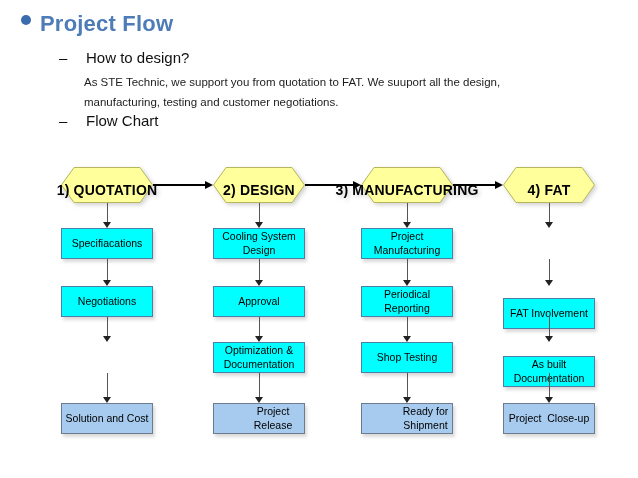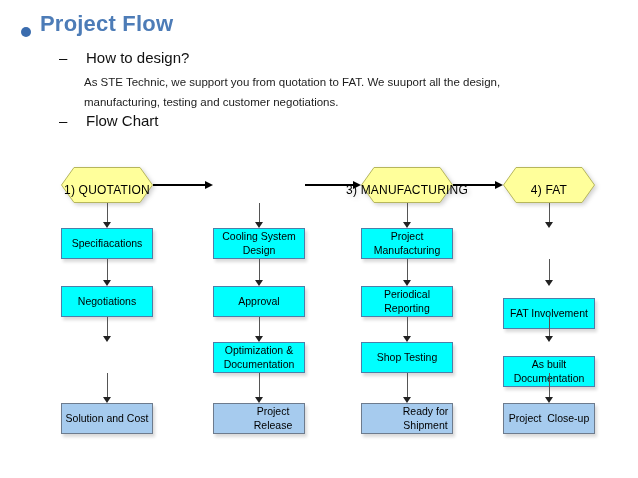--- a/index.html
+++ b/index.html
@@ -2,42 +2,42 @@
 <html><head>
 <meta charset="utf-8">
 <style>
   html, body { margin:0; padding:0; background:#ffffff; }
   .slide {
     position:relative; width:638px; height:478px; background:#ffffff;
     font-family:"Liberation Sans", sans-serif; overflow:hidden;
   }
 
   
-  .title-row { position:absolute; left:21px; top:11px; display:flex; align-items:flex-end; gap:9px; }
+  .title-row { position:absolute; left:21px; top:11px; display:flex; align-items:flex-start; gap:9px; }
   .bullet-dot { width:10px; height:10px; border-radius:50%; background:#3a6cae; margin-top:4px; flex:0 0 auto; }
   .title { font-size:22px; font-weight:600; color:#4d7cb7; margin:0; letter-spacing:0.2px; }
 
   .l2 { position:absolute; left:59px; display:flex; gap:13px; font-size:15px; color:#111; }
   .l2 .dash { width:14px; flex:0 0 auto; }
   .l2-how  { top:49px; }
   .l2-flow { top:112px; }
 
   .body-text {
     position:absolute; left:84px; top:72px; margin:0; width:480px;
     font-size:11.5px; line-height:20px; color:#1c1c1c; white-space:pre-line;
   }
 
   
   .chart { position:absolute; left:0; top:0; width:638px; height:478px; }
 
   .hex { position:absolute; filter:drop-shadow(2px 2px 2px rgba(0,0,0,0.18)); }
   .hex svg { position:absolute; left:0; top:0; display:block; }
   .hex-label {
     position:absolute; inset:0; display:flex; align-items:center; justify-content:center;
-    font-size:12px; font-weight:normal; color:#000; letter-spacing:0.2px; white-space:nowrap;margin-top:9px;
+    font-size:14px; font-weight:bold; color:#000; letter-spacing:0.2px; white-space:nowrap;margin-top:9px;
   }
 
   .box {
     position:absolute; box-sizing:border-box;
     display:flex; align-items:center; justify-content:center;
     text-align:center; font-size:10.5px; color:#000;
     white-space:pre-wrap; line-height:1.25;
     box-shadow:2px 3px 3px rgba(0,0,0,0.15);
   }
   .box.step  { background:#00ffff; border:1px solid #4d7ea8; }
@@ -86,20 +86,26 @@
       <div class="vhead" style="left: 103px; top: 222px;"></div>
       <div class="box step" style="left: 61px; top: 228px; width: 92px; height: 31px;">Specifiacations</div>
       <div class="vline" style="left: 106.5px; top: 259px; height: 22px;"></div>
       <div class="vhead" style="left: 103px; top: 280px;"></div>
       <div class="box step" style="left: 61px; top: 286px; width: 92px; height: 31px;">Negotiations</div>
       <div class="vline" style="left: 106.5px; top: 317px; height: 20px;"></div>
       <div class="vhead" style="left: 103px; top: 336px;"></div>
       <div class="vline" style="left: 106.5px; top: 373px; height: 25px;"></div>
       <div class="vhead" style="left: 103px; top: 397px;"></div>
       <div class="box final" style="left: 61px; top: 403px; width: 92px; height: 31px;">Solution and Cost</div>
+      <div class="hex" style="left: 213px; top: 167px; width: 92px; height: 36px;">
+        <svg width="92" height="36" viewBox="0 0 92 36">
+          <polygon points="13,0.5 79,0.5 91.5,18 79,35.5 13,35.5 0.5,18" fill="#ffff9b" stroke="#b6b65c" stroke-width="1"></polygon>
+        </svg>
+        <span class="hex-label">2) DESIGN</span>
+      </div>
       <div class="vline" style="left: 258.5px; top: 203px; height: 20px;"></div>
       <div class="vhead" style="left: 255px; top: 222px;"></div>
       <div class="box step" style="left: 213px; top: 228px; width: 92px; height: 31px;">Cooling System
 Design</div>
       <div class="vline" style="left: 258.5px; top: 259px; height: 22px;"></div>
       <div class="vhead" style="left: 255px; top: 280px;"></div>
       <div class="box step" style="left: 213px; top: 286px; width: 92px; height: 31px;">Approval</div>
       <div class="vline" style="left: 258.5px; top: 317px; height: 20px;"></div>
       <div class="vhead" style="left: 255px; top: 336px;"></div>
       <div class="box step" style="left: 213px; top: 342px; width: 92px; height: 31px;">Optimization &amp;

